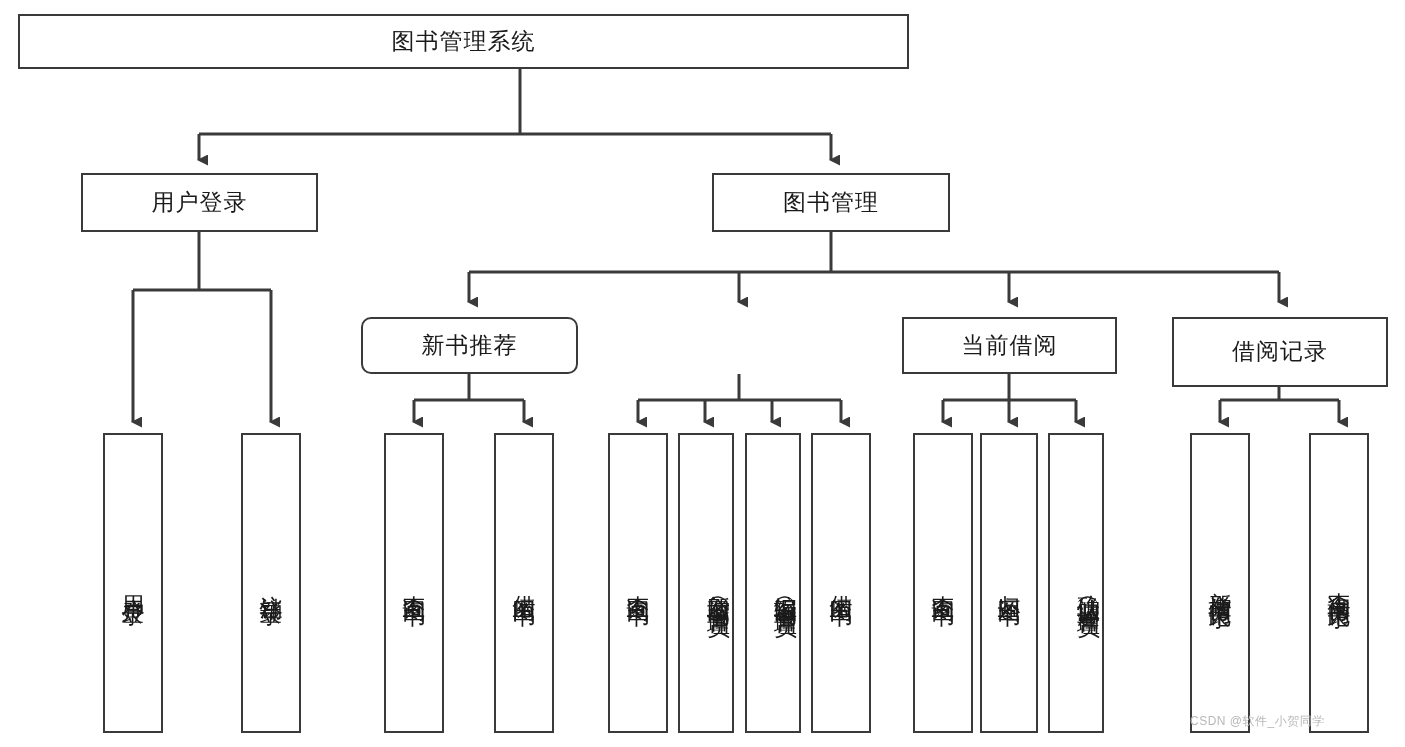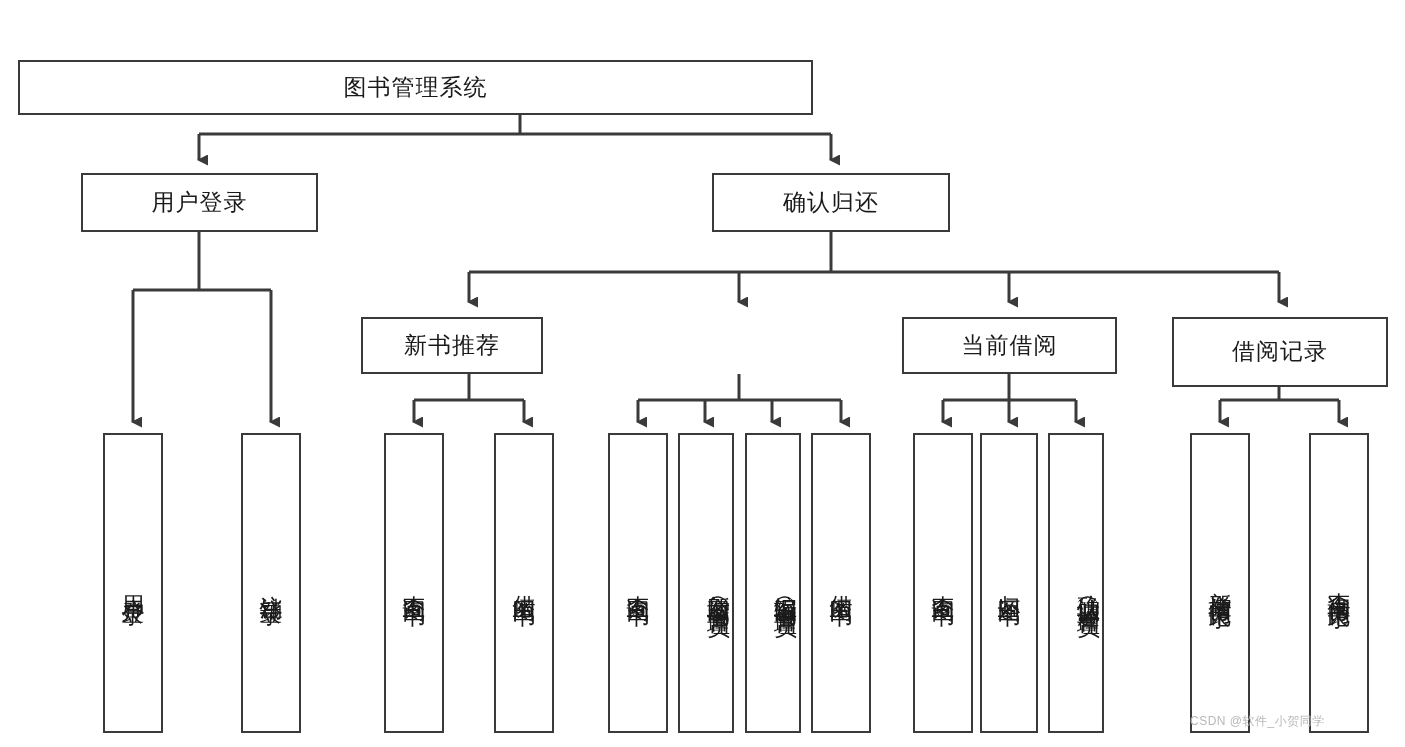--- a/index.html
+++ b/index.html
@@ -113,32 +113,32 @@
       <path d="M1009,400 L1009,422" marker-end="url(#arrow)"></path>
       <path d="M1076,400 L1076,422" marker-end="url(#arrow)"></path>
 
       <path d="M1279,374 L1279,400"></path>
       <path d="M1220,400 L1339,400"></path>
       <path d="M1220,400 L1220,422" marker-end="url(#arrow)"></path>
       <path d="M1339,400 L1339,422" marker-end="url(#arrow)"></path>
     </g>
   </svg>
 
-  <div class="node horiz" style="left:18px; top:14px; width:795px; height:55px;margin-top:46px;">
+  <div class="node horiz" style="left:18px; top:14px; width:891px; height:55px;">
     <span class="node-label">图书管理系统</span>
   </div>
 
   <div class="node horiz" style="left:81px; top:173px; width:237px; height:59px;">
     <span class="node-label">用户登录</span>
   </div>
   <div class="node horiz" style="left:712px; top:173px; width:238px; height:59px;">
-    <span class="node-label">确认归还</span>
+    <span class="node-label">图书管理</span>
   </div>
 
-  <div class="node horiz" style="left:361px; top:317px; width:182px; height:57px;">
+  <div class="node horiz" style="left:361px; top:317px; width:217px; height:57px;border-radius:10px;">
     <span class="node-label">新书推荐</span>
   </div>
   <div class="node horiz" style="left:902px; top:317px; width:215px; height:57px;text-align:center;">
     <span class="node-label">当前借阅</span>
   </div>
   <div class="node horiz" style="left:1172px; top:317px; width:216px; height:70px;">
     <span class="node-label">借阅记录</span>
   </div>
 
   <div class="node vert mid" style="left:103px; top:433px; width:60px; height:300px;">

